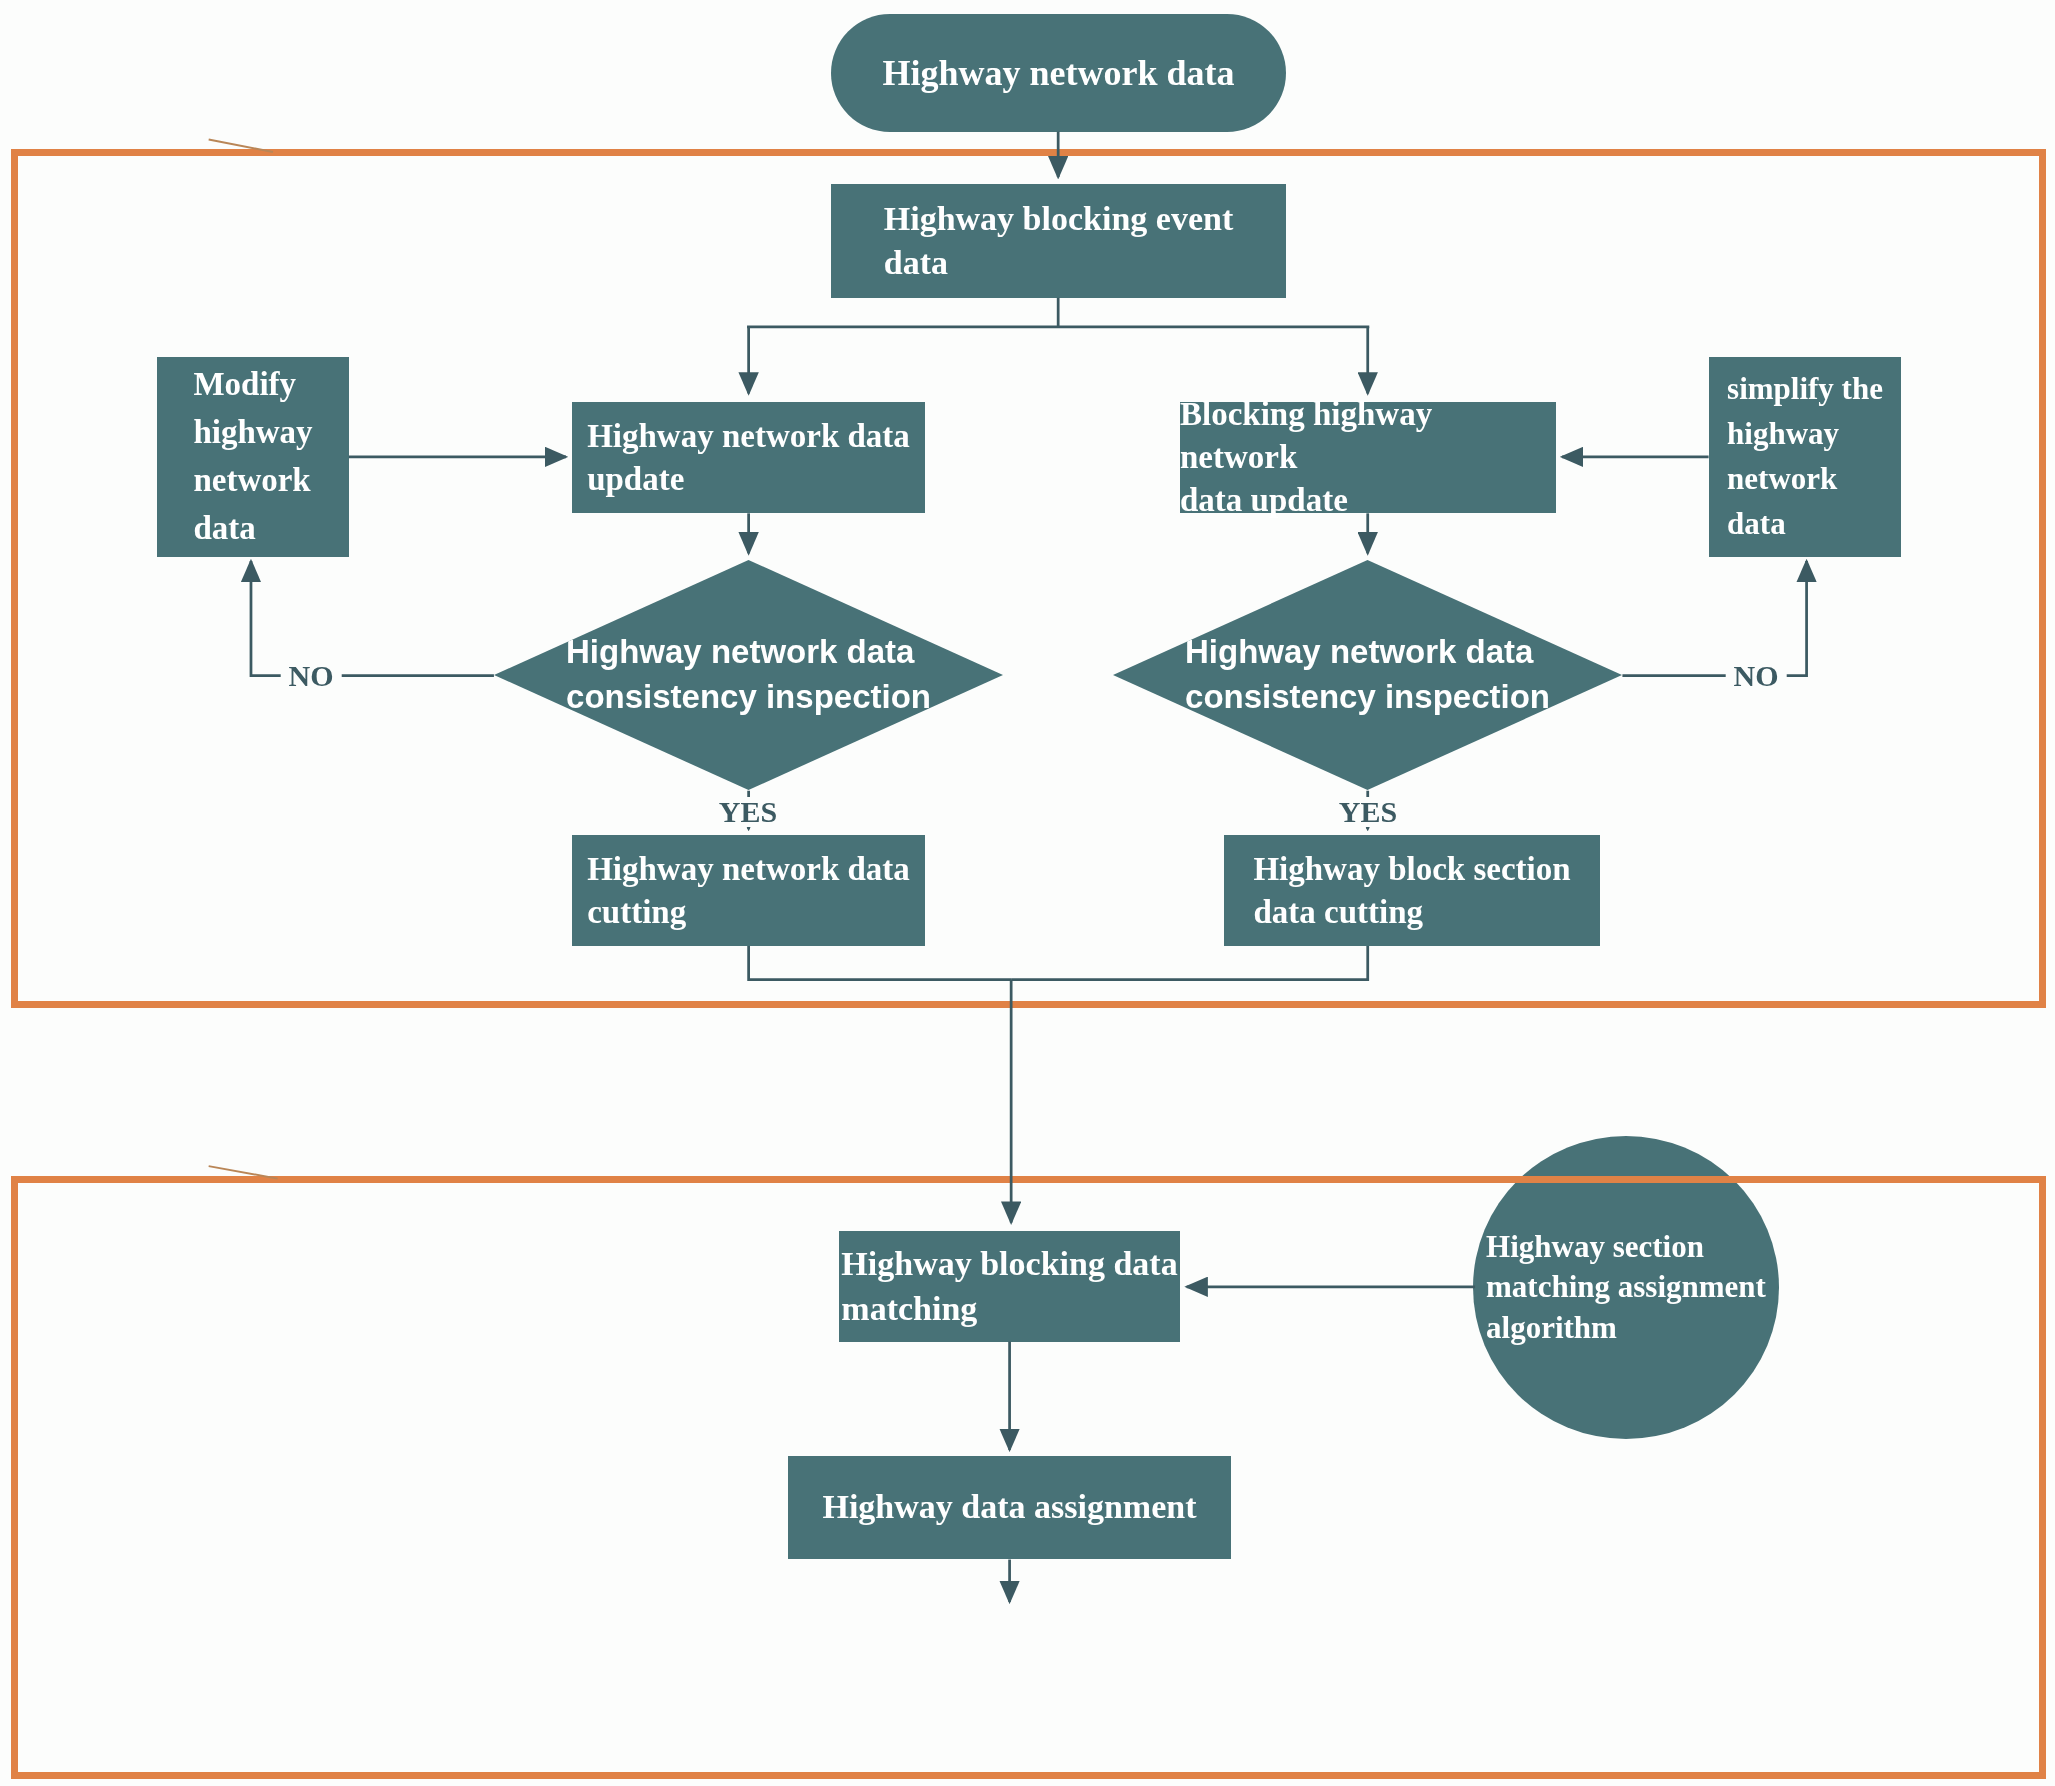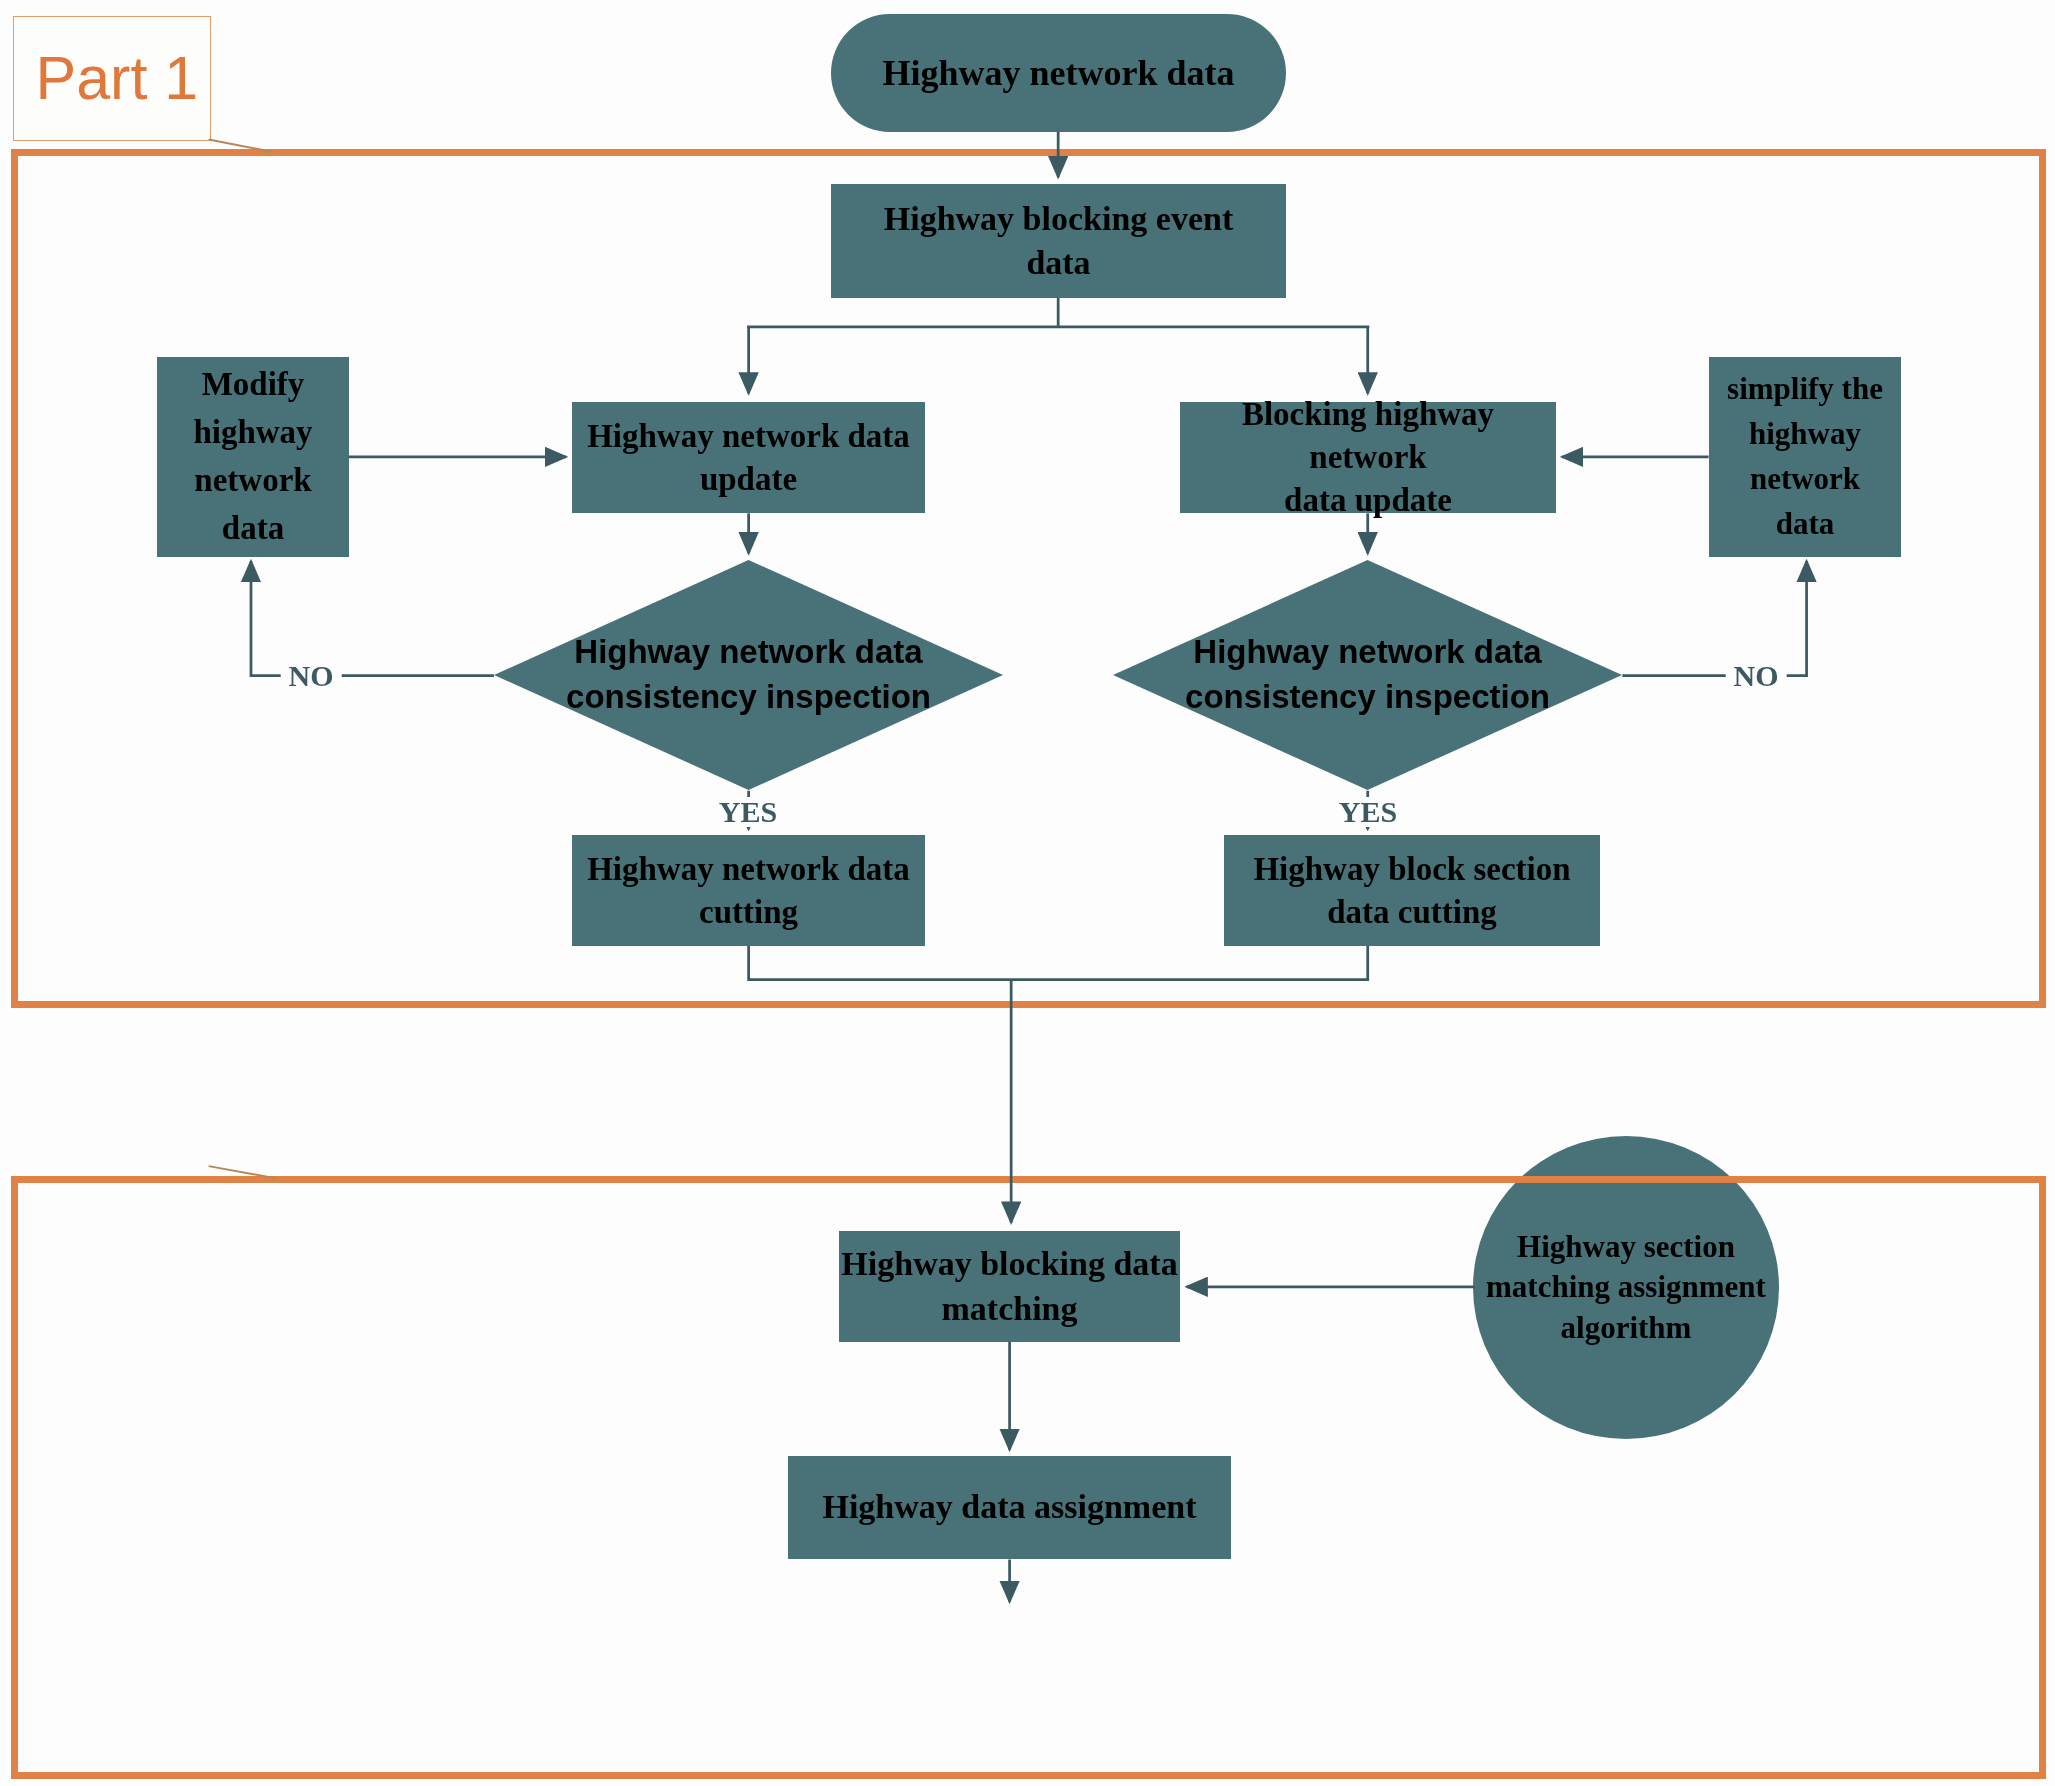--- a/index.html
+++ b/index.html
@@ -19,22 +19,22 @@
     position:absolute; border:1.6px solid #dda06b; background:#fdfdfc;
     color:#e0773b; font-family:"Liberation Sans","DejaVu Sans",sans-serif;
     font-size:61px; display:flex; align-items:center; padding-left:22px;
     box-sizing:border-box; z-index:4;
   }
   #part1-label { left:12.5px; top:15.7px;   width:198px; height:125px; }
   #part2-label { left:12.5px; top:1050px; width:198px; height:118px; }
 
   
   .node {
-    position:absolute; background:#487277; color:#000000;
-    display:flex; align-items:center; justify-content:center; text-align:center;
+    position:absolute; background:#487277; color:#ffffff;
+    display:flex; align-items:center; justify-content:center; text-align:left;
     font-weight:bold; white-space:pre-line; line-height:1.3;
     box-sizing:border-box; z-index:4;
   }
   .stadium { border-radius:63px; }
   .diamond {
     clip-path:polygon(50% 0, 100% 50%, 50% 100%, 0 50%);
     font-family:"Liberation Sans","DejaVu Sans",sans-serif; line-height:1.35;
   }
   .ellipse { border-radius:50%; z-index:2; }
 
@@ -69,21 +69,20 @@
 <body>
 
 <div id="canvas">
 
   <div class="node ellipse" id="n-algorithm">Highway section
 matching assignment
 algorithm</div>
 
   <div class="part-box" id="part1-box"></div>
   <div class="part-box" id="part2-box"></div>
-  <div class="part-label" id="part1-label">Part 1</div>
 
   <div class="node stadium" id="n-start">Highway network data</div>
   <div class="node" id="n-event">Highway blocking event
 data</div>
   <div class="node" id="n-update-left">Highway network data
 update</div>
   <div class="node" id="n-update-right">Blocking highway network
 data update</div>
   <div class="node" id="n-modify">Modify
 highway

